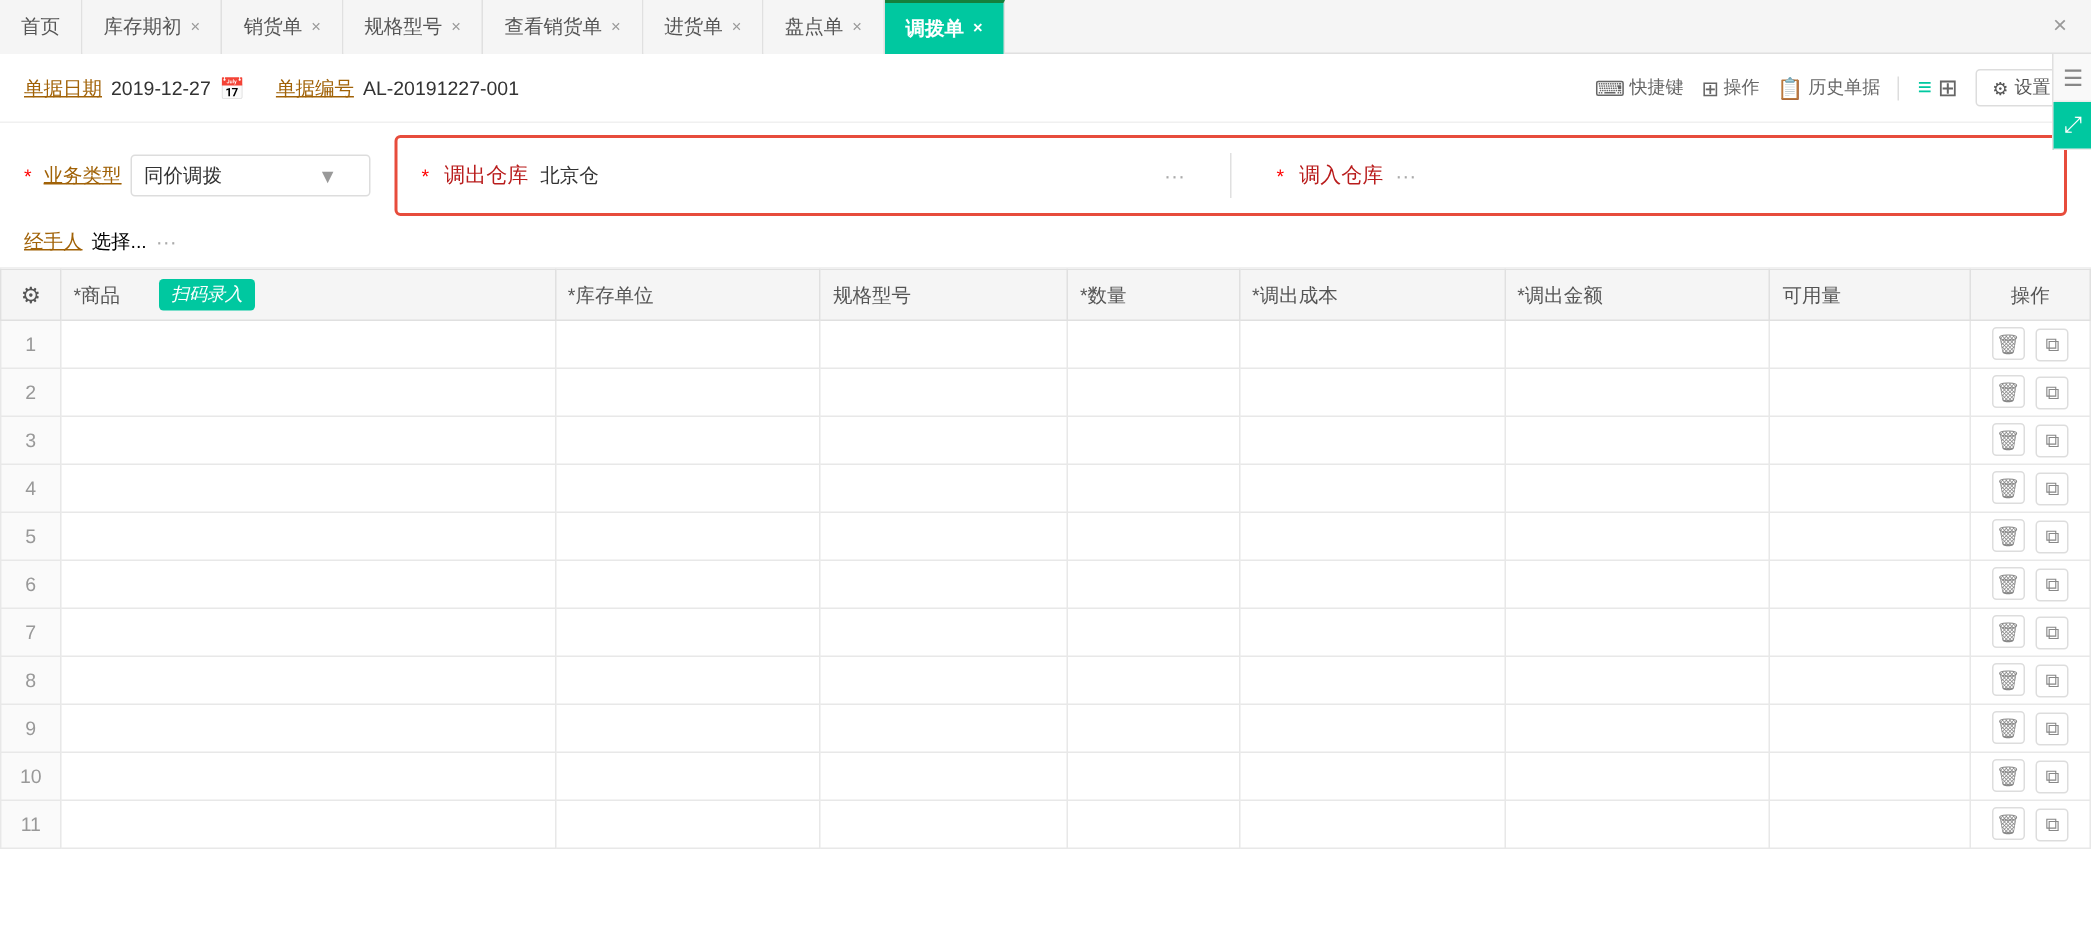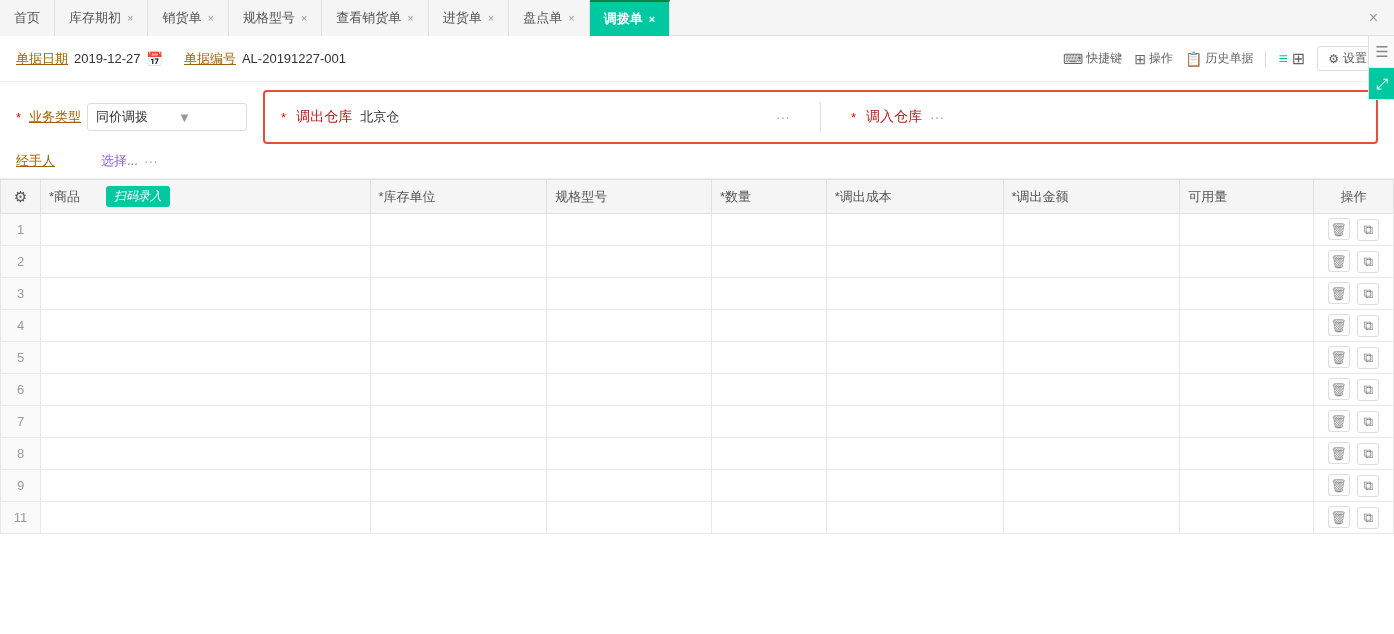--- a/index.html
+++ b/index.html
@@ -89,20 +89,21 @@
     .field-select {
       display: flex; align-items: center;
       border: 1px solid #ddd;
       border-radius: 3px;
       padding: 4px 8px;
       cursor: pointer;
       background: #fff;
       min-width: 160px;
       font-size: 13px;
       color: #333;
+      gap: 34px;
     }
     .field-select .arrow { margin-left: auto; color: #999; }
 
     
     .warehouse-section {
       border: 2px solid #e74c3c;
       border-radius: 4px;
       padding: 10px 16px;
       display: flex;
       align-items: center;
@@ -113,21 +114,21 @@
       display: flex; align-items: center; gap: 8px;
       flex: 1;
     }
     .wh-field-label { color: #b91c1c; font-size: 14px; white-space: nowrap; }
     .wh-value { color: #333; font-size: 13px; flex: 1; }
     .wh-more { color: #aaa; cursor: pointer; font-size: 14px; }
     .wh-divider { width: 1px; height: 30px; background: #e0e0e0; }
     .manager-field {
       display: flex; align-items: center; gap: 6px;
     }
-    .manager-placeholder { color: #8b5cf6; margin-left: 40px; }
+    .manager-placeholder { color: #000000; }
     .manager-more { color: #aaa; cursor: pointer; font-size: 14px; }
 
     
     .table-container {
       padding: 0 0px;
       flex: 1;
       overflow-y: auto;
     }
     table {
       width: 100%;
@@ -495,20 +496,34 @@
     <td></td>
     <td></td>
     <td></td>
     <td></td>
     <td class="col-actions">
       <span class="action-btn">🗑</span>
       <span class="action-btn">⧉</span>
     </td>
   </tr>
             <tr>
+    <td class="row-num">10</td>
+    <td></td>
+    <td></td>
+    <td></td>
+    <td></td>
+    <td></td>
+    <td></td>
+    <td></td>
+    <td class="col-actions">
+      <span class="action-btn">🗑</span>
+      <span class="action-btn">⧉</span>
+    </td>
+  </tr>
+            <tr>
     <td class="row-num">11</td>
     <td></td>
     <td></td>
     <td></td>
     <td></td>
     <td></td>
     <td></td>
     <td></td>
     <td class="col-actions">
       <span class="action-btn">🗑</span>

